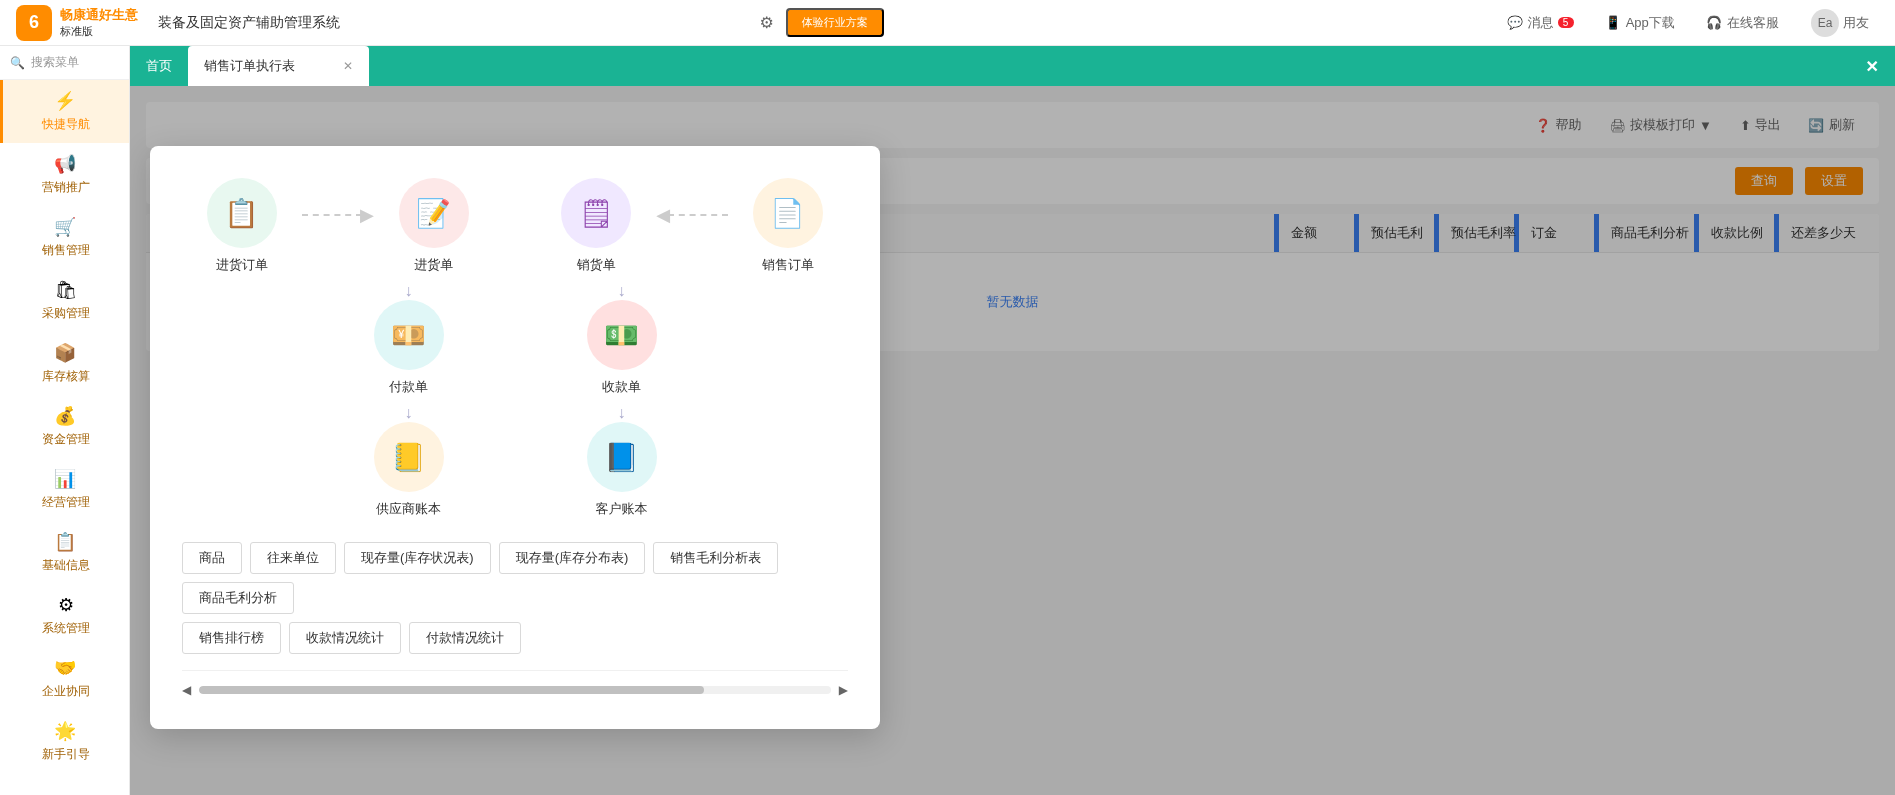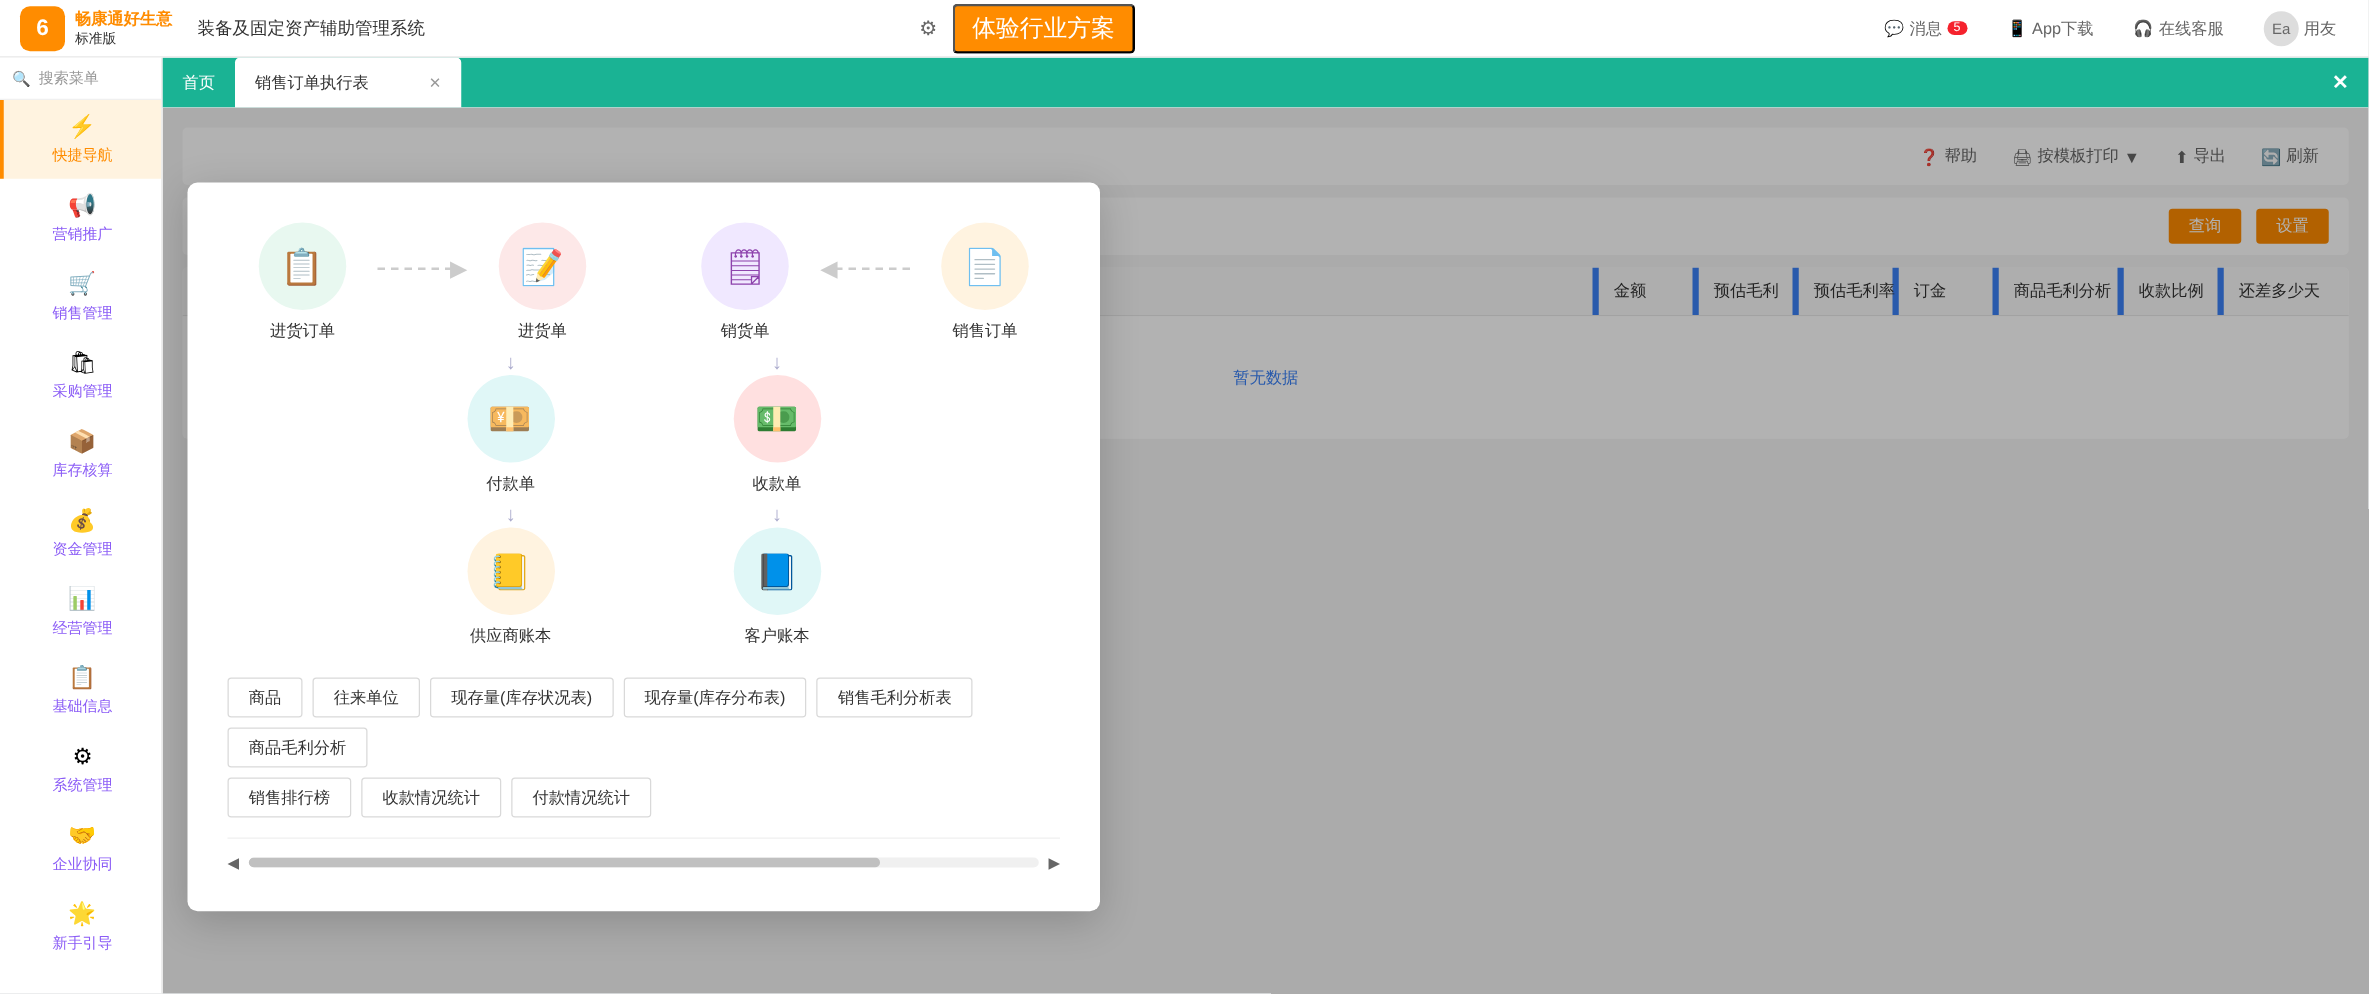--- a/index.html
+++ b/index.html
@@ -27,21 +27,21 @@
     .logo-text .line1 { color: #ff8c00; font-weight: bold; font-size: 13px; }
     .system-title {
       color: #333; font-size: 14px; font-weight: 500; flex: 1;
     }
     .top-bar-btn {
       display: flex; align-items: center; gap: 4px; cursor: pointer;
       padding: 4px 10px; border-radius: 4px; color: #666;
     }
     .top-bar-btn.trial {
       background: #ff8c00; color: white; border-radius: 4px;
-      padding: 5px 14px; font-size: 19px;
+      padding: 5px 14px; font-size: 11px;
     }
     .badge {
       background: #f5222d; color: white; border-radius: 8px;
       font-size: 10px; padding: 0 4px; min-width: 16px; text-align: center;
     }
     .avatar {
       width: 28px; height: 28px; border-radius: 50%;
       background: #ddd; display: flex; align-items: center; justify-content: center;
       font-size: 12px; color: #666;
     }
@@ -62,21 +62,21 @@
     }
     .sidebar-item {
       display: flex; flex-direction: column; align-items: center;
       padding: 10px 6px; cursor: pointer; border-left: 3px solid transparent;
       transition: background 0.2s; gap: 4px;
     }
     .sidebar-item.active {
       background: #fff3e0; border-left-color: #ff8c00;
     }
     .sidebar-item .item-icon { font-size: 18px; }
-    .sidebar-item .item-label { font-size: 12px; color: #8b5cf6; text-align: center; }
+    .sidebar-item .item-label { font-size: 12px; color: #a16207; text-align: center; }
     .sidebar-item.active .item-label { color: #ff8c00; }
 
     
     .content-area { flex: 1; display: flex; flex-direction: column; overflow: hidden; }
 
     
     .tab-bar {
       display: flex; align-items: center; background: #1ab394;
       height: 40px; flex-shrink: 0; padding-left: 0;
     }

